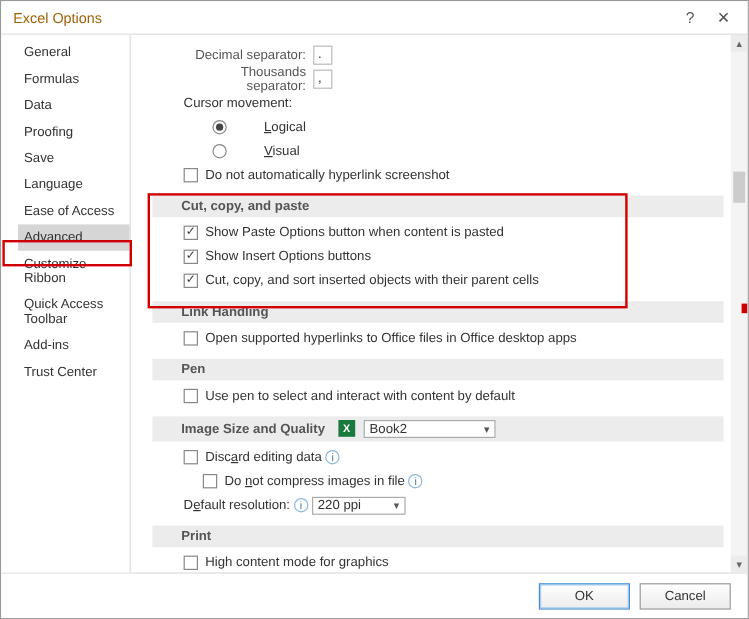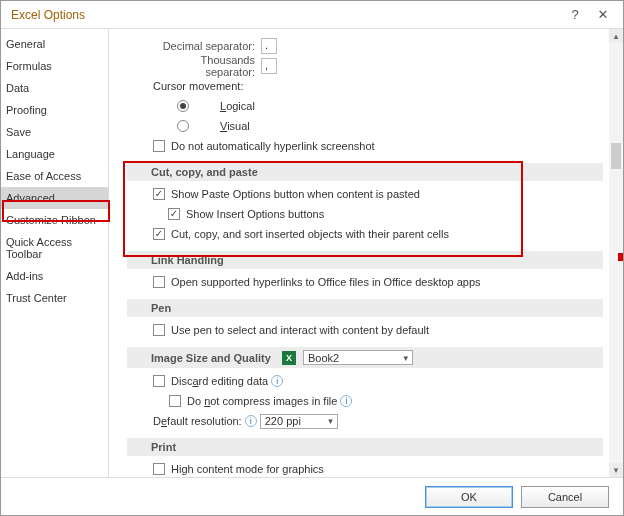--- a/index.html
+++ b/index.html
@@ -31,20 +31,21 @@
     width: 108px;
     border-right: 1px solid #ddd;
     padding-top: 4px;
     background: #fff;
   }
   .sidebar .item {
     padding: 5px 5px;
     color: #333;
     cursor: default;
     font-size: 11px;
+    margin-left: 14px;
   }
   .sidebar .item.selected {
     background: #d6d6d6;
   }
   .red-box-sidebar {
     position: absolute;
     left: 1px; top: 199px;
     width: 108px; height: 22px;
     border: 2px solid #d10000;
     pointer-events: none;
@@ -103,21 +104,21 @@
 
   .footer {
     height: 39px;
     border-top: 1px solid #ddd;
     display:flex; justify-content:flex-end; align-items:center;
     padding-right: 14px;
     gap: 8px;
     background:#fff;
   }
   .btn-std {
-    width: 88px; height: 22px;
+    width: 76px; height: 22px;
     border: 1px solid #999;
     background: linear-gradient(#fefefe,#ececec);
     font-size: 11px; color:#333;
     display:flex; align-items:center; justify-content:center;
     cursor: default;
   }
   .btn-std.primary { border: 1px solid #4a90d9; box-shadow: 0 0 0 1px #a7cdef inset; }
 </style>
 </head>
 <body>
@@ -171,21 +172,21 @@
       <div class="row" style="margin-left:26px">
         <span class="chk"></span>
         <span>Do not automatically hyperlink screenshot</span>
       </div>
 
       <div class="section-hdr">Cut, copy, and paste</div>
       <div class="row" style="margin-left:26px">
         <span class="chk on"></span>
         <span>Show Paste Options button when content is pasted</span>
       </div>
-      <div class="row" style="margin-left:41px">
+      <div class="row" style="margin-left:26px">
         <span class="chk on"></span>
         <span>Show Insert Options buttons</span>
       </div>
       <div class="row" style="margin-left:26px">
         <span class="chk on"></span>
         <span>Cut, copy, and sort inserted objects with their parent cells</span>
       </div>
 
       <div class="section-hdr">Link Handling</div>
       <div class="row" style="margin-left:26px">

